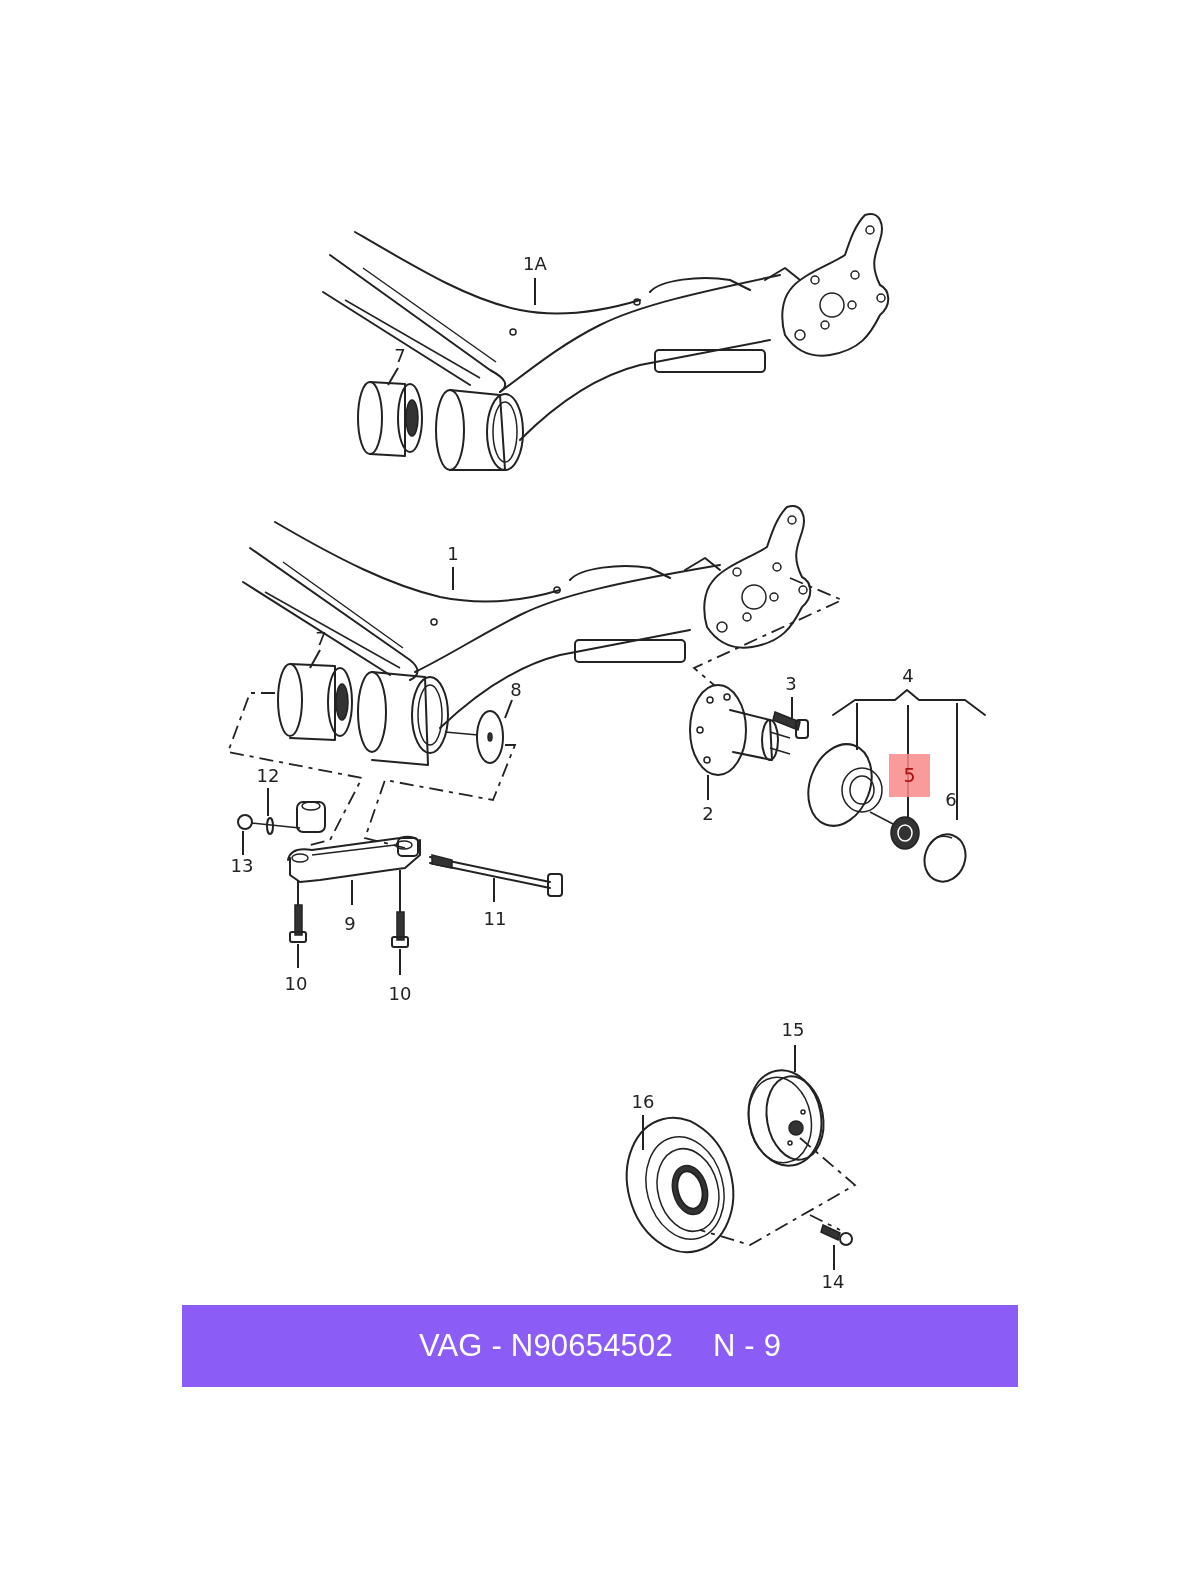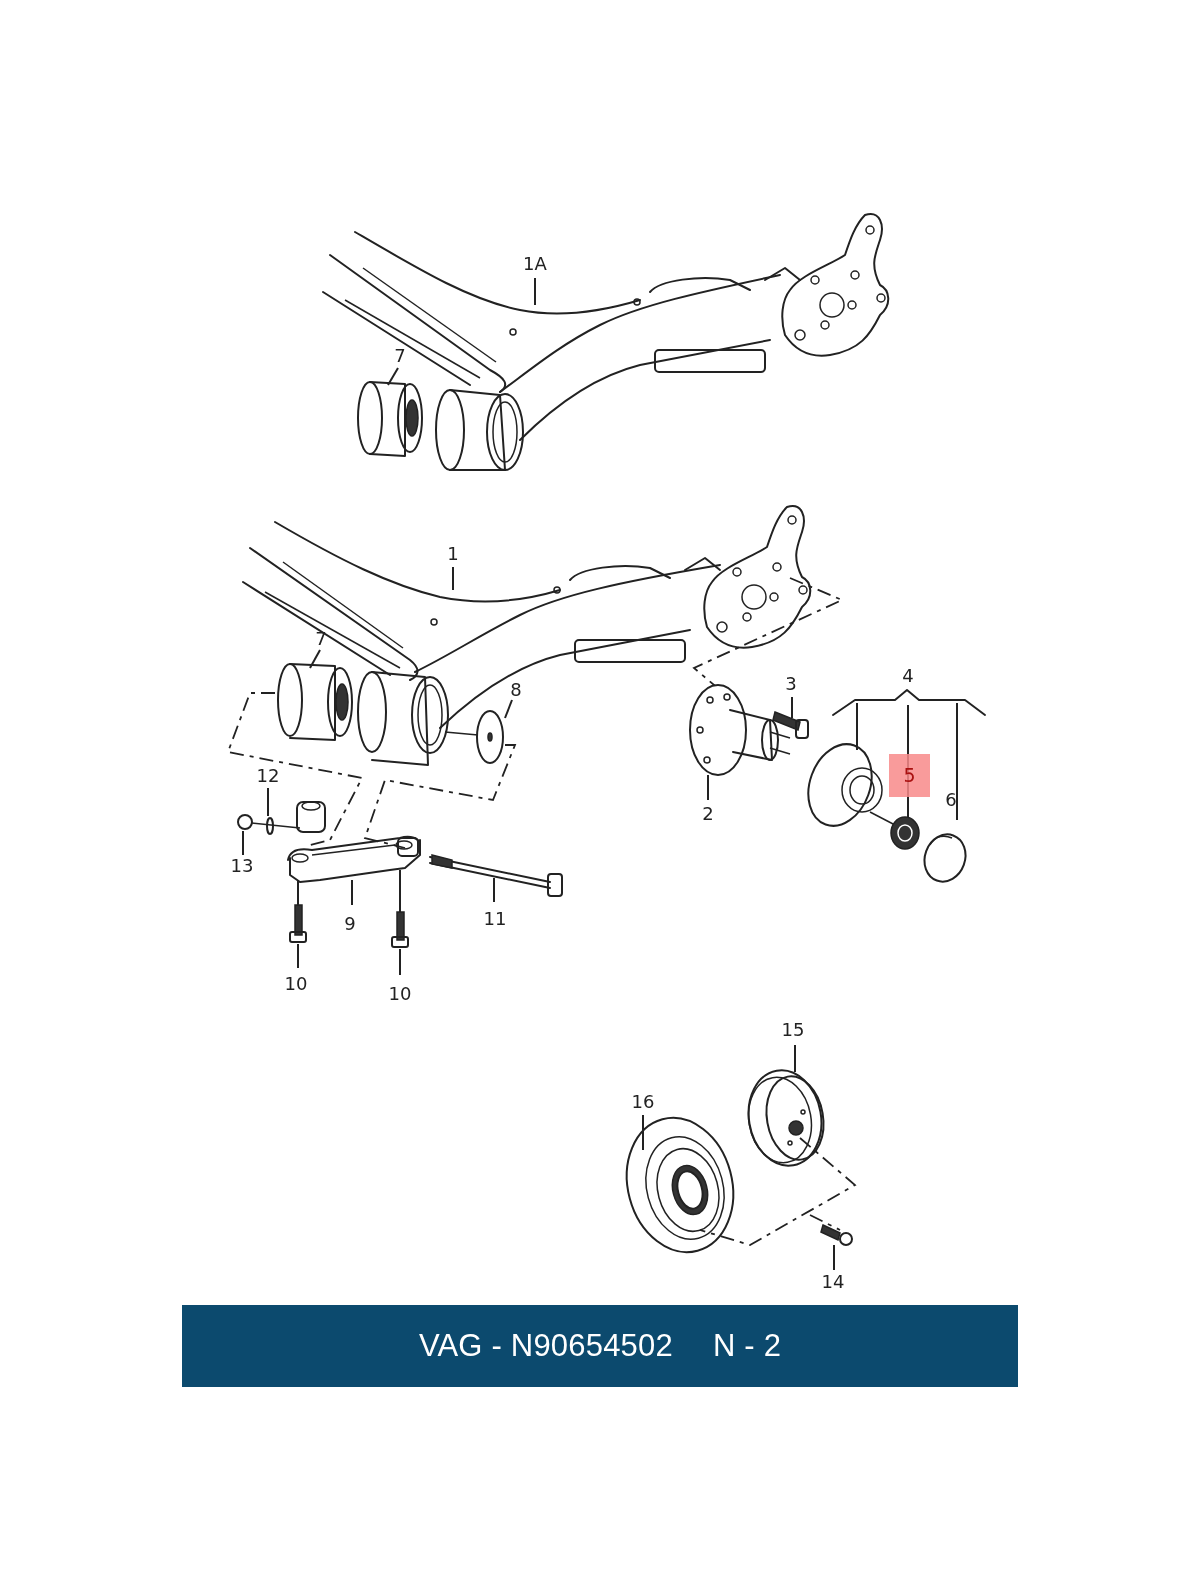--- a/index.html
+++ b/index.html
@@ -9,21 +9,21 @@
   #diagram .part { fill:none; stroke:#222; stroke-width:2; stroke-linejoin:round; stroke-linecap:round; }
   #diagram .thin { fill:none; stroke:#222; stroke-width:1.5; }
   #diagram .dash { fill:none; stroke:#222; stroke-width:1.8; stroke-dasharray:14 6 4 6; }
   #diagram .lead { stroke:#222; stroke-width:2; }
   #diagram .lbl { font-family:"DejaVu Sans", sans-serif; font-size:18px; fill:#222; text-anchor:middle; }
   #diagram .fill { fill:#ffffff; stroke:#222; stroke-width:2; }
   #diagram .dark { fill:#333; stroke:#222; stroke-width:1.5; }
   .hl { position:absolute; left:889px; top:754px; width:41px; height:43px; background:#f88a8a; opacity:.85; }
   .hl-label { position:absolute; left:889px; top:754px; width:41px; height:43px; text-align:center;
               line-height:43px; font-family:"DejaVu Sans", sans-serif; font-size:19px; color:#a11; }
-  .banner { position:absolute; left:182px; top:1305px; width:836px; height:82px; background:#0c4a6e;
+  .banner { position:absolute; left:182px; top:1305px; width:836px; height:82px; background:#8b5cf6;
             display:flex; align-items:center; justify-content:center; color:#fff;
             font-family:"Liberation Sans", sans-serif; font-size:31px; letter-spacing:.2px; }
   .banner .gap { display:inline-block; width:40px; }
 </style>
 </head>
 <body>
 
 <svg id="diagram" viewBox="0 0 1200 1300" xmlns="http://www.w3.org/2000/svg">
 
   <g>
@@ -224,14 +224,14 @@
   </g>
   <text class="lbl" x="833" y="1288">14</text>
 </svg>
 
 <div class="hl"></div>
 <div class="hl-label">5</div>
 
 <div class="banner">
   <span>VAG - N90654502</span>
   <span class="gap"></span>
-  <span>N - 2</span>
+  <span>N - 9</span>
 </div>
 
 </body></html>

